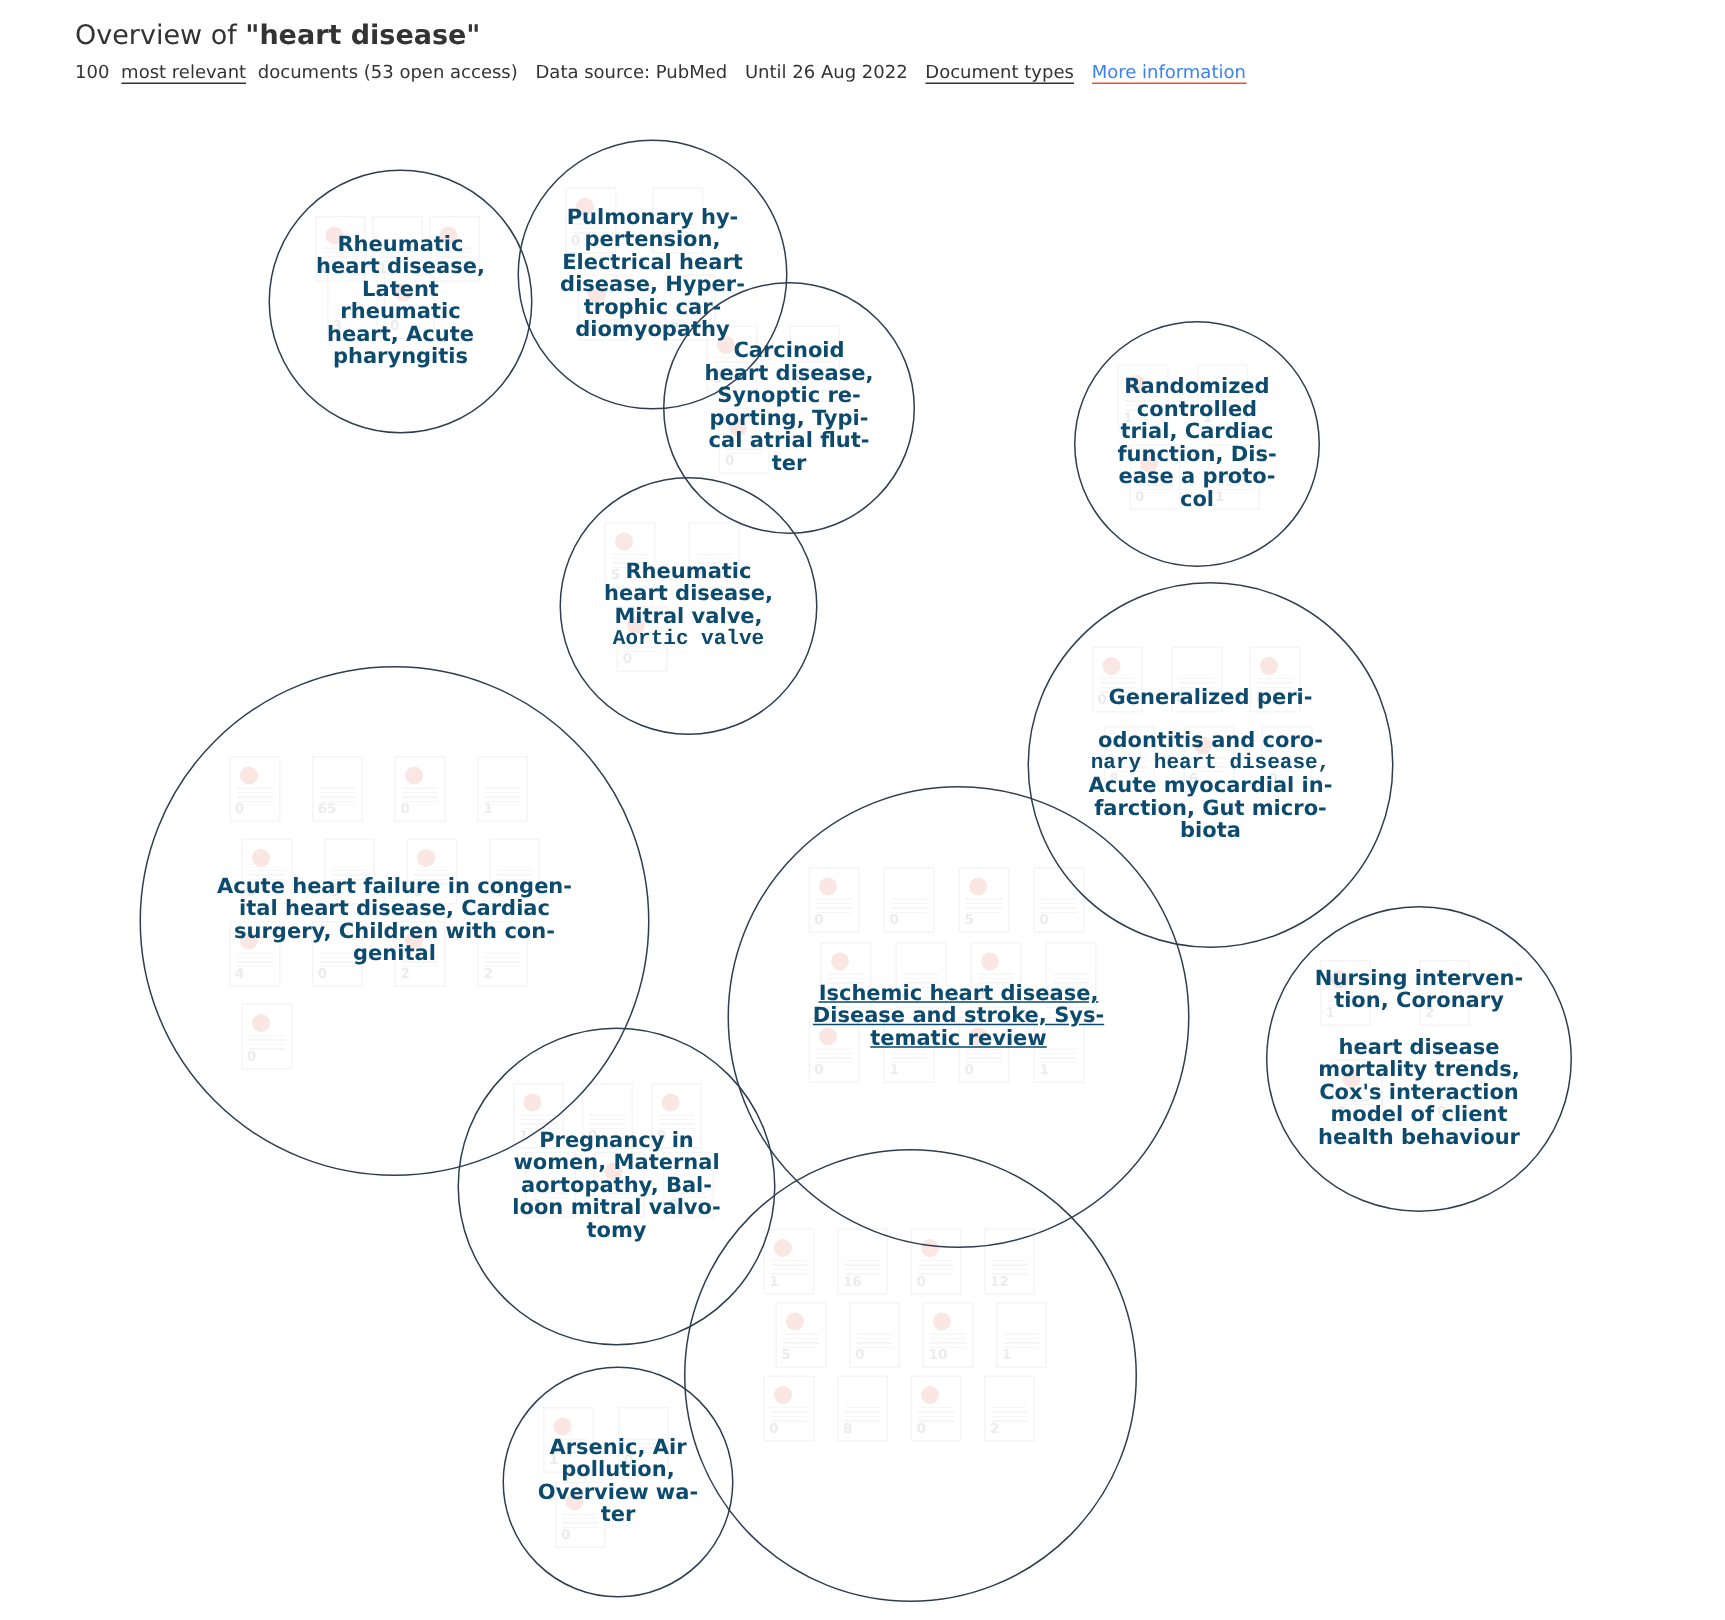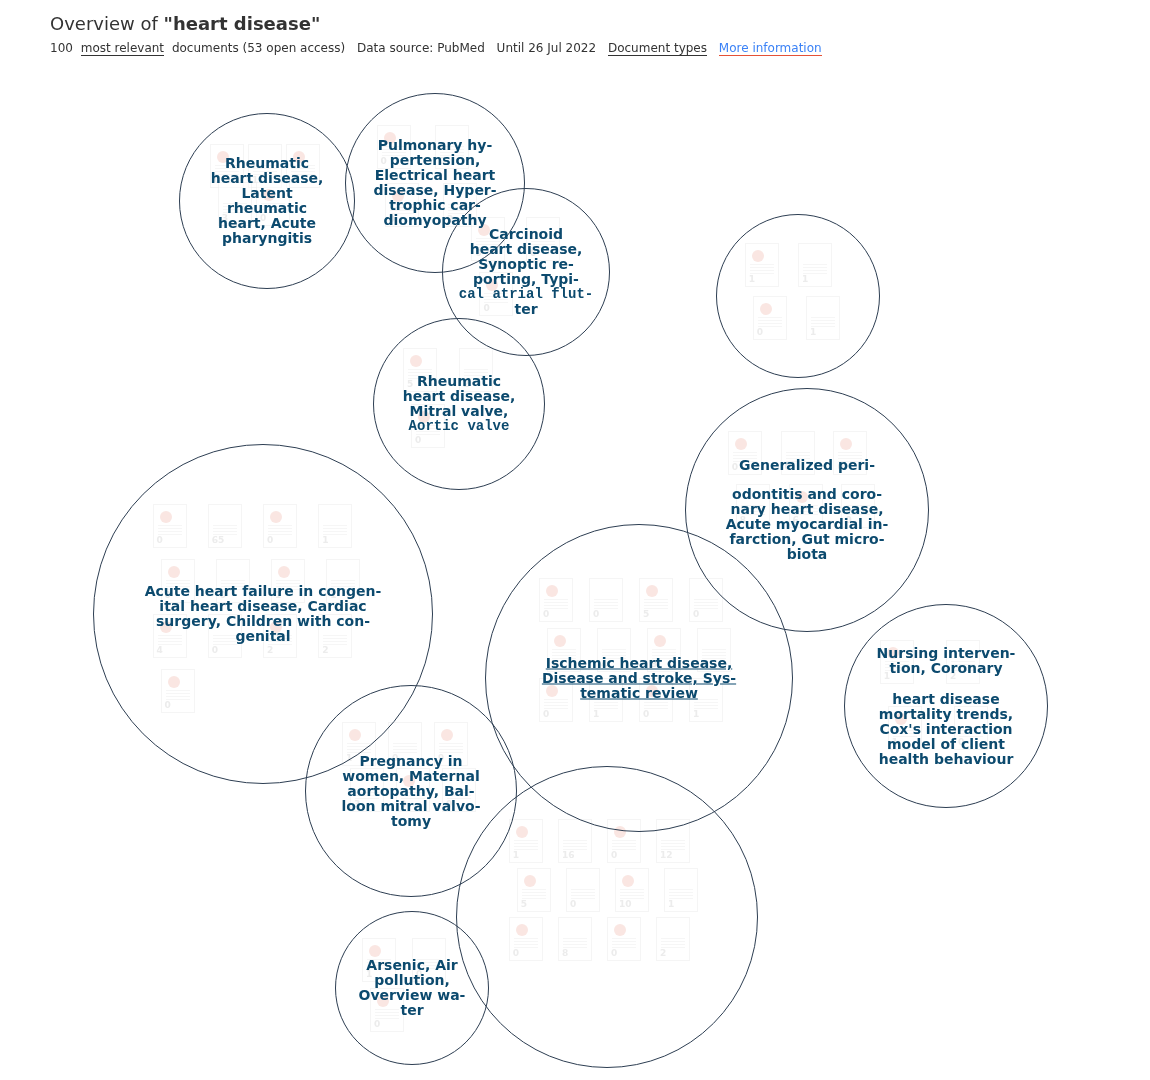--- a/index.html
+++ b/index.html
@@ -28,21 +28,21 @@
 </head>
 <body>
 
 <div class="header">
   <div class="title"><span>Overview of </span><b>"heart disease"</b></div>
   <div class="subtitle">
     <span style="margin-right:0">100</span>
     <span class="ul" style="margin-left:4px;margin-right:4px">most relevant</span>
     <span>documents (53 open access)</span>
     <span>Data source: PubMed</span>
-    <span>Until 26 Jul 2022</span>
+    <span>Until 26 Aug 2022</span>
     <span class="ul">Document types</span>
     <span class="more">More information</span>
   </div>
 </div>
 
 <div class="viz" id="viz">
     <div class="paper" style="left: 209.8px; top: 143.8px;">
       <div class="oa"></div>
       <div class="lines"></div>
       <div class="cnt">0</div>
@@ -408,33 +408,41 @@
       <div style="white-space: nowrap;">Electrical heart</div>
       <div style="white-space: nowrap;">disease, Hyper-</div>
       <div style="white-space: nowrap;">trophic car-</div>
       <div style="white-space: nowrap;">diomyopathy</div>
     </div>
     <div class="bubble-label" style="left: 526px; top: 272px;">
       <div style="white-space: nowrap;">Carcinoid</div>
       <div style="white-space: nowrap;">heart disease,</div>
       <div style="white-space: nowrap;">Synoptic re-</div>
       <div style="white-space: nowrap;">porting, Typi-</div>
-      <div style="white-space: nowrap; font-family: Liberation Mono, monospace;">cal atrial flut-</div>
+      <div style="white-space: nowrap;">cal atrial flut-</div>
       <div style="white-space: nowrap;">ter</div>
+    </div>
+    <div class="bubble-label" style="left: 798px; top: 296px;">
+      <div style="white-space: nowrap;">Randomized</div>
+      <div style="white-space: nowrap;">controlled</div>
+      <div style="white-space: nowrap;">trial, Cardiac</div>
+      <div style="white-space: nowrap;">function, Dis-</div>
+      <div style="white-space: nowrap;">ease a proto-</div>
+      <div style="white-space: nowrap;">col</div>
     </div>
     <div class="bubble-label" style="left: 459px; top: 404px;">
       <div style="white-space: nowrap;">Rheumatic</div>
       <div style="white-space: nowrap;">heart disease,</div>
       <div style="white-space: nowrap;">Mitral valve,</div>
       <div style="white-space: nowrap; font-family: Liberation Mono, monospace;">Aortic valve</div>
     </div>
     <div class="bubble-label" style="left: 807px; top: 510px;">
       <div style="white-space: nowrap;">Generalized peri-</div>
       <div style="white-space: nowrap; margin-top: 14px;">odontitis and coro-</div>
-      <div style="white-space: nowrap;">nary heart disease,</div>
+      <div style="white-space: nowrap; font-family: Liberation Mono, monospace;">nary heart disease,</div>
       <div style="white-space: nowrap;">Acute myocardial in-</div>
       <div style="white-space: nowrap;">farction, Gut micro-</div>
       <div style="white-space: nowrap;">biota</div>
     </div>
     <div class="bubble-label" style="left: 263px; top: 614px;">
       <div style="white-space: nowrap;">Acute heart failure in congen-</div>
       <div style="white-space: nowrap;">ital heart disease, Cardiac</div>
       <div style="white-space: nowrap;">surgery, Children with con-</div>
       <div style="white-space: nowrap;">genital</div>
     </div>

